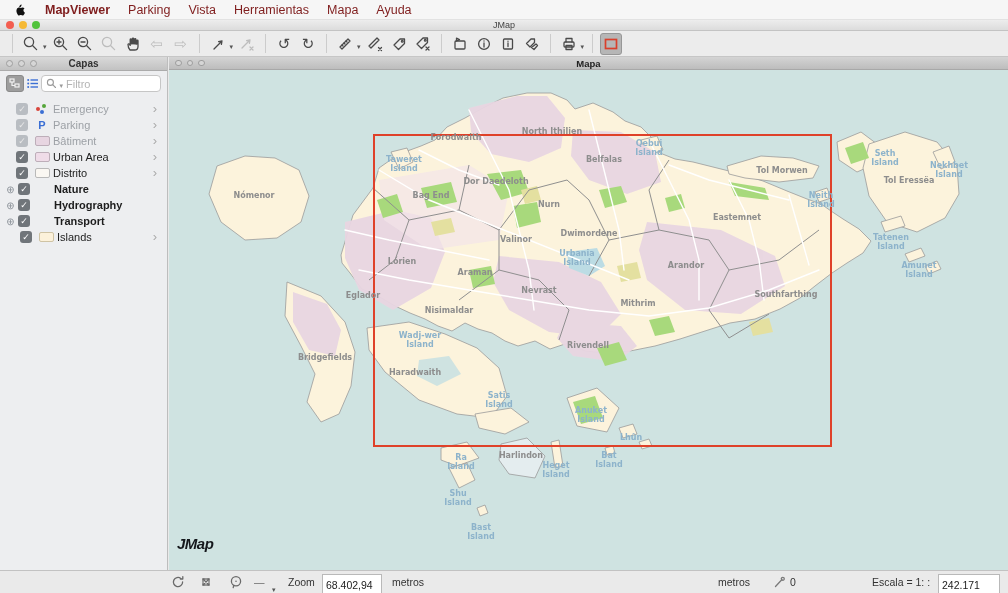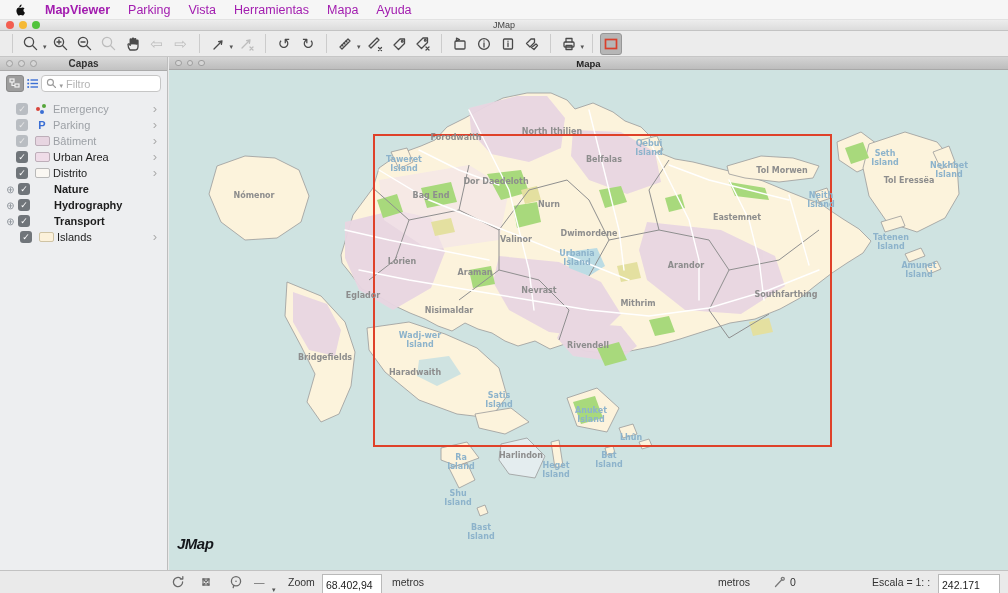--- a/index.html
+++ b/index.html
@@ -2,21 +2,21 @@
 <html><head>
 <meta charset="utf-8">
 <style>
   * { margin:0; padding:0; box-sizing:border-box; }
   html,body { width:1008px; height:593px; overflow:hidden; }
   body { font-family:"Liberation Sans", sans-serif; background:#e9e9e9; position:relative; font-size:12px; color:#222; }
 
   
   .menubar { position:absolute; left:0; top:0; width:1008px; height:20px; background:#f6f6f6; border-bottom:1px solid #e2e2e2; display:flex; align-items:center; gap:18px; padding-left:14px; }
   .menubar .apple svg { display:block; }
-  .menubar .mitem { font-size:12.5px; color:#a21caf; }
+  .menubar .mitem { font-size:12.5px; color:#7f1d1d; }
   .menubar .mitem.app { font-weight:bold; }
 
   
   .titlebar { position:absolute; left:0; top:20px; width:1008px; height:11px; background:linear-gradient(#ededed,#dcdcdc); border-bottom:1px solid #c3c3c3; }
   .tl-group { position:absolute; left:6px; top:1px; display:flex; gap:5px; }
   .tl { width:8px; height:8px; border-radius:50%; }
   .titlebar .wtitle { position:absolute; left:0; right:0; top:0; text-align:center; font-size:9px; color:#444; line-height:11px; }
 
   
   .toolbar { position:absolute; left:0; top:31px; width:1008px; height:26px; background:#ececec; border-bottom:1px solid #c6c6c6; display:flex; align-items:center; padding-left:6px; }

